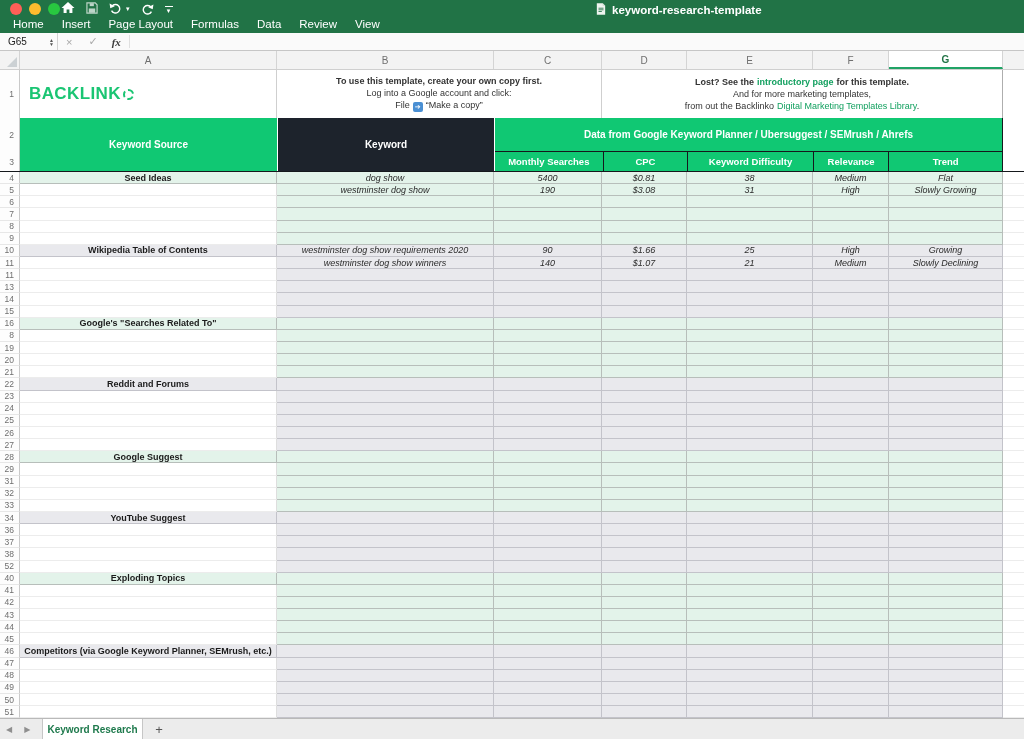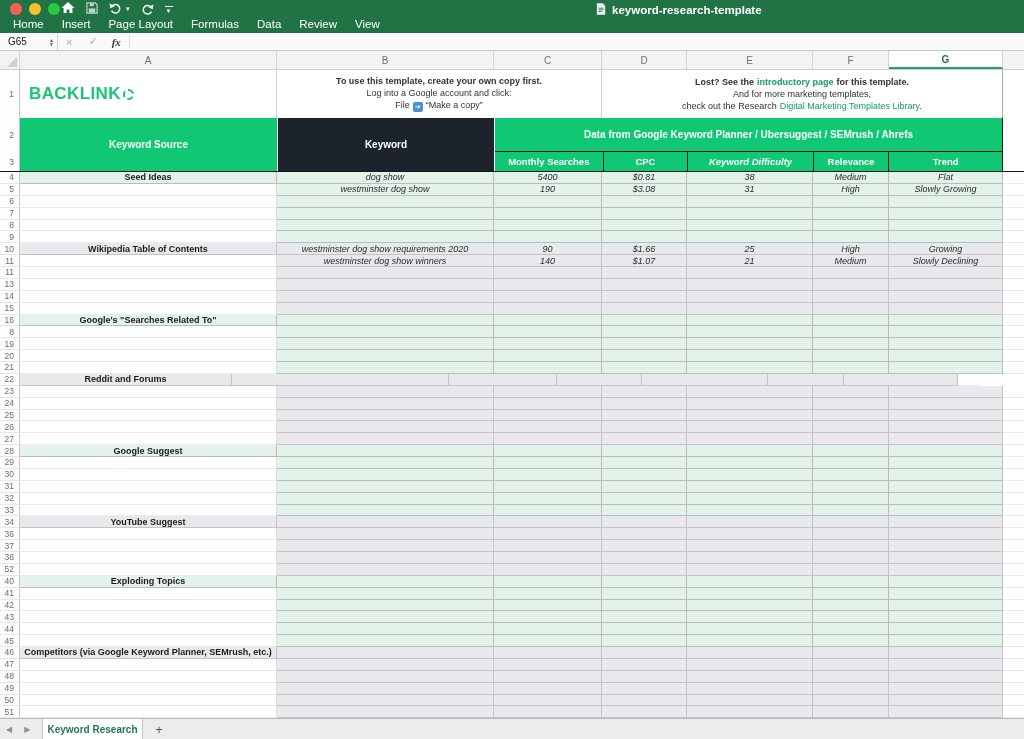--- a/index.html
+++ b/index.html
@@ -199,39 +199,39 @@
       <span>
         <span>File</span><span class="fileicon">➔</span><span>“Make a copy”</span>
       </span>
     </div>
     <div class="r1d">
       <span>
         <span class="b">Lost? See the</span><span class="lnk b">introductory page</span><span class="b">for this template.</span>
       </span>
       <span>And for more marketing templates,</span>
       <span>
-        <span>check out the Research</span><span class="lnk" style="margin-right:0">Digital Marketing Templates Library</span><span>.</span>
+        <span>from out the Backlinko</span><span class="lnk" style="margin-right:0">Digital Marketing Templates Library</span><span>.</span>
       </span>
     </div>
     <div class="r1h"></div>
   </div>
 
   <div class="row23">
     <div class="hb-gut">
       <div class="g2">2</div>
       <div class="g3">3</div>
     </div>
     <div class="hb-a">Keyword Source</div>
     <div class="hb-b">Keyword</div>
     <div class="hb-cg">
       <div class="hb-banner">Data from Google Keyword Planner / Ubersuggest / SEMrush / Ahrefs</div>
       <div class="hb-metrics" id="metric-cells">
           <div class="hb-metric" style="width: 108px;">Monthly Searches</div>
           <div class="hb-metric" style="width: 85px;">CPC</div>
-          <div class="hb-metric" style="width: 126px; font-style: italic;">Keyword Difficulty</div>
+          <div class="hb-metric" style="width: 126px;">Keyword Difficulty</div>
           <div class="hb-metric" style="width: 76px;">Relevance</div>
           <div class="hb-metric" style="width: 114px;">Trend</div>
         </div>
     </div>
     <div class="hb-h"></div>
   </div>
 
   <div class="grid" id="grid-rows">
       <div class="grow">
         <span class="cell gut">4</span>
@@ -415,21 +415,21 @@
         <span class="cell cmint val" style="width: 217px;"></span>
         <span class="cell cmint val" style="width: 108px;"></span>
         <span class="cell cmint val" style="width: 85px;"></span>
         <span class="cell cmint val" style="width: 126px;"></span>
         <span class="cell cmint val" style="width: 76px;"></span>
         <span class="cell cmint val" style="width: 114px;"></span>
         <span class="cell cwhite ch-last" style="width: 21px;"></span>
       </div>
       <div class="grow">
         <span class="cell gut">22</span>
-        <span class="cell cgray lbl" style="width: 212px;">Reddit and Forums</span>
+        <span class="cell cgray lbl" style="width: 257px;">Reddit and Forums</span>
         <span class="cell cgray val" style="width: 217px;"></span>
         <span class="cell cgray val" style="width: 108px;"></span>
         <span class="cell cgray val" style="width: 85px;"></span>
         <span class="cell cgray val" style="width: 126px;"></span>
         <span class="cell cgray val" style="width: 76px;"></span>
         <span class="cell cgray val" style="width: 114px;"></span>
         <span class="cell cwhite ch-last" style="width: 21px;"></span>
       </div>
       <div class="grow">
         <span class="cell gut">23</span>
@@ -492,31 +492,20 @@
         <span class="cell cmint val" style="width: 217px;"></span>
         <span class="cell cmint val" style="width: 108px;"></span>
         <span class="cell cmint val" style="width: 85px;"></span>
         <span class="cell cmint val" style="width: 126px;"></span>
         <span class="cell cmint val" style="width: 76px;"></span>
         <span class="cell cmint val" style="width: 114px;"></span>
         <span class="cell cwhite ch-last" style="width: 21px;"></span>
       </div>
       <div class="grow">
         <span class="cell gut">29</span>
-        <span class="cell cwhite" style="width: 257px;"></span>
-        <span class="cell cmint val" style="width: 217px;"></span>
-        <span class="cell cmint val" style="width: 108px;"></span>
-        <span class="cell cmint val" style="width: 85px;"></span>
-        <span class="cell cmint val" style="width: 126px;"></span>
-        <span class="cell cmint val" style="width: 76px;"></span>
-        <span class="cell cmint val" style="width: 114px;"></span>
-        <span class="cell cwhite ch-last" style="width: 21px;"></span>
-      </div>
-      <div class="grow">
-        <span class="cell gut">30</span>
         <span class="cell cwhite" style="width: 257px;"></span>
         <span class="cell cmint val" style="width: 217px;"></span>
         <span class="cell cmint val" style="width: 108px;"></span>
         <span class="cell cmint val" style="width: 85px;"></span>
         <span class="cell cmint val" style="width: 126px;"></span>
         <span class="cell cmint val" style="width: 76px;"></span>
         <span class="cell cmint val" style="width: 114px;"></span>
         <span class="cell cwhite ch-last" style="width: 21px;"></span>
       </div>
       <div class="grow">

